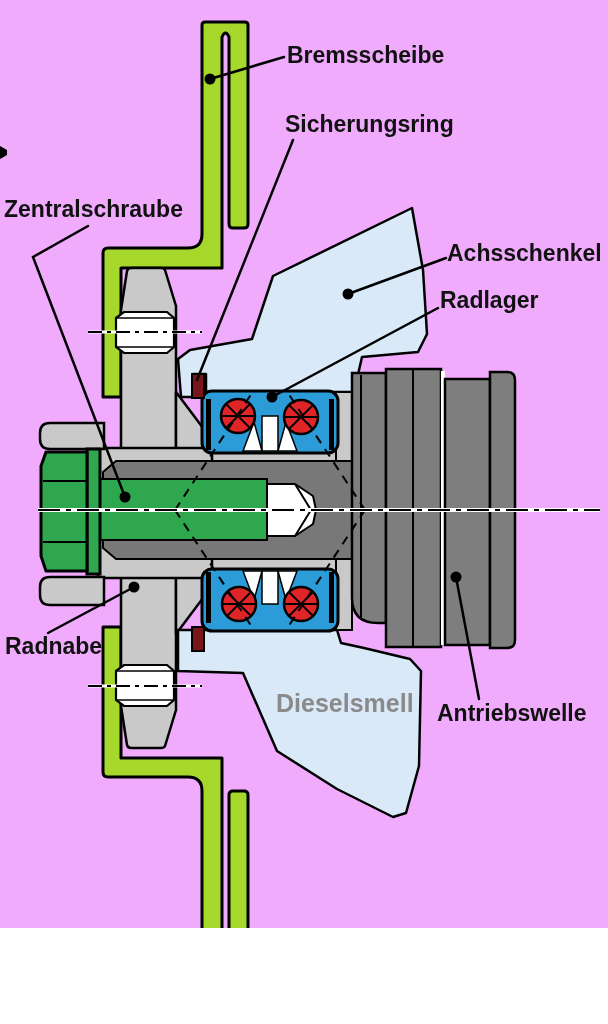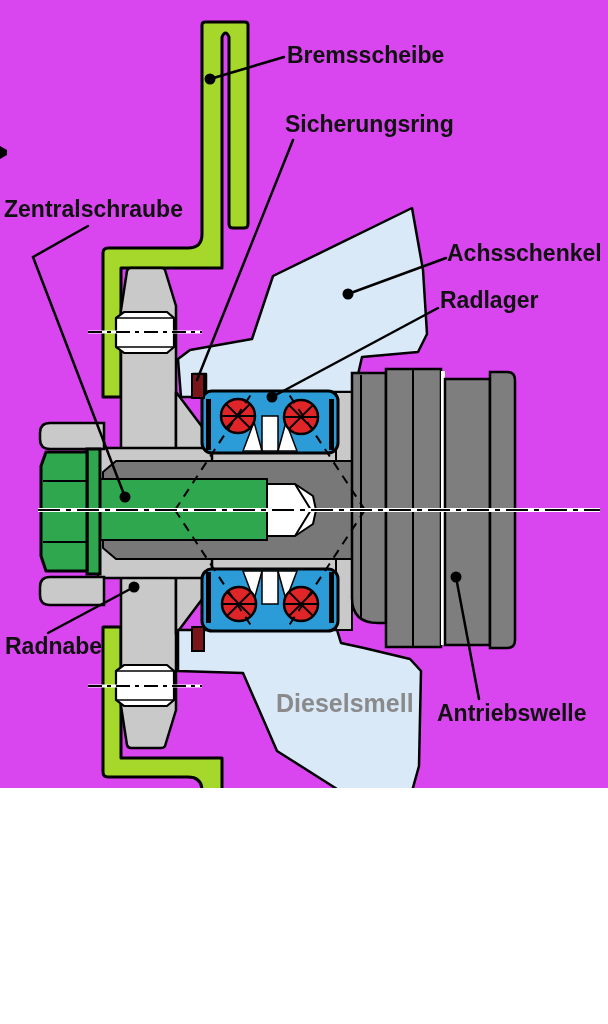--- a/index.html
+++ b/index.html
@@ -1,16 +1,16 @@
 <!DOCTYPE html>
 <html><head>
 <meta charset="utf-8">
 <style>
   html,body{margin:0;padding:0;background:#ffffff;}
-  .stage{width:608px;height:788px;position:relative;background:#d946ef;overflow:hidden;}
+  .stage{width:608px;height:928px;position:relative;background:#f0abfc;overflow:hidden;}
   svg{display:block;}
   text{font-family:"Liberation Sans", sans-serif;font-weight:bold;}
   .label{font-size:23px;fill:#111111;}
   .watermark{font-size:25px;}
 </style>
 </head>
 <body>
 
 <div class="stage">
 <svg width="608" height="1024" viewBox="0 0 608 1024">

